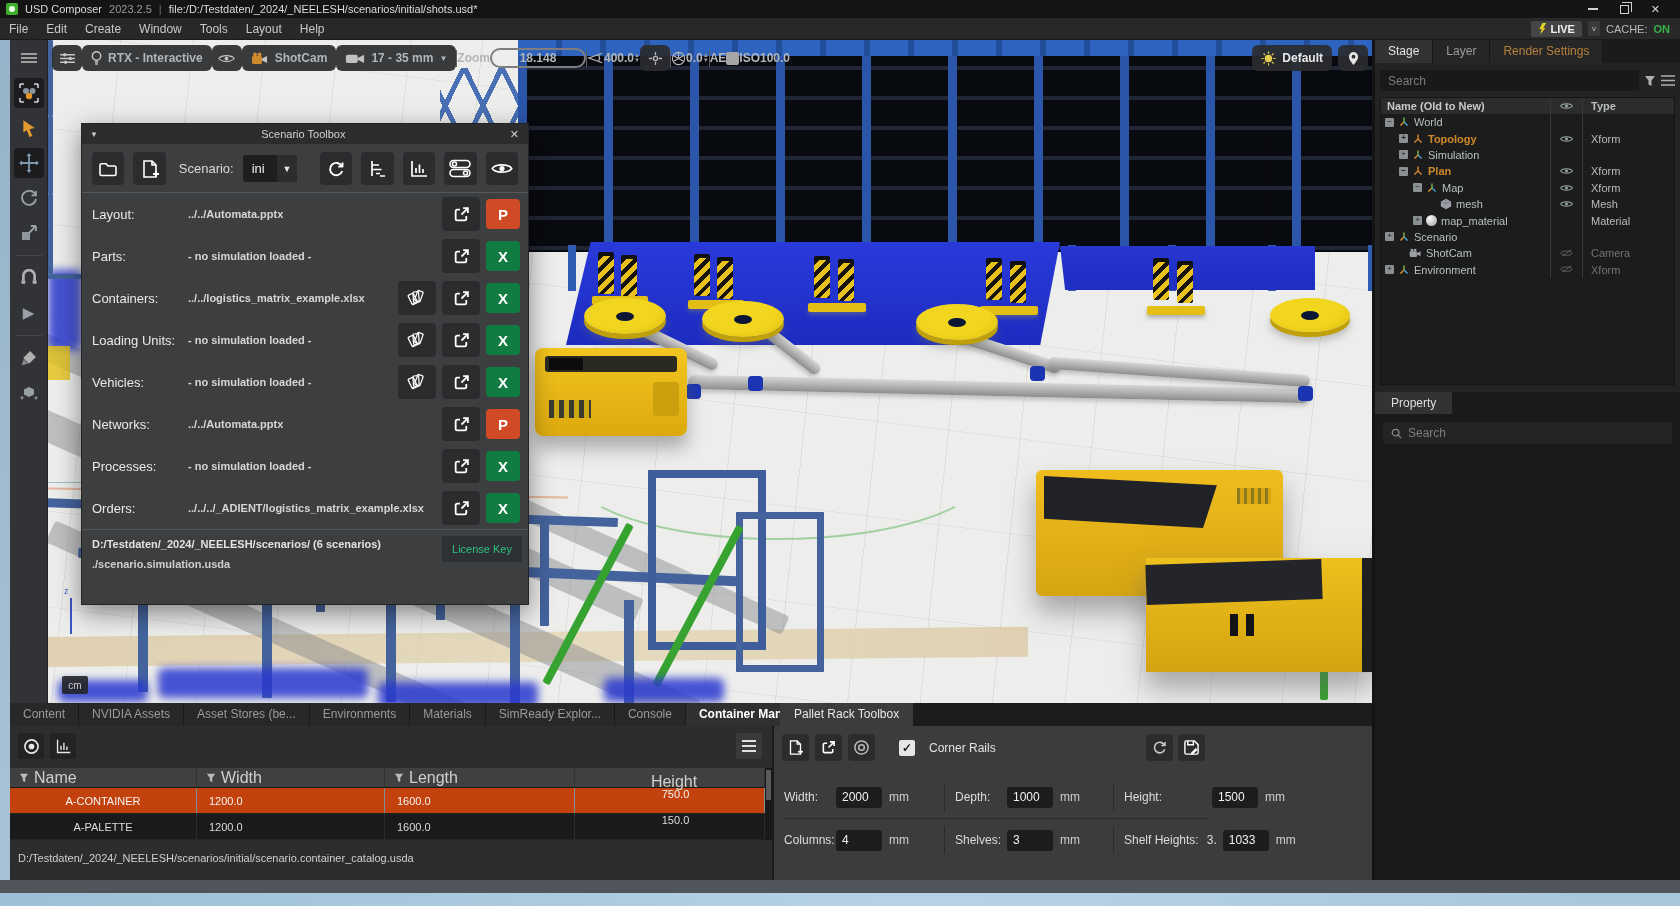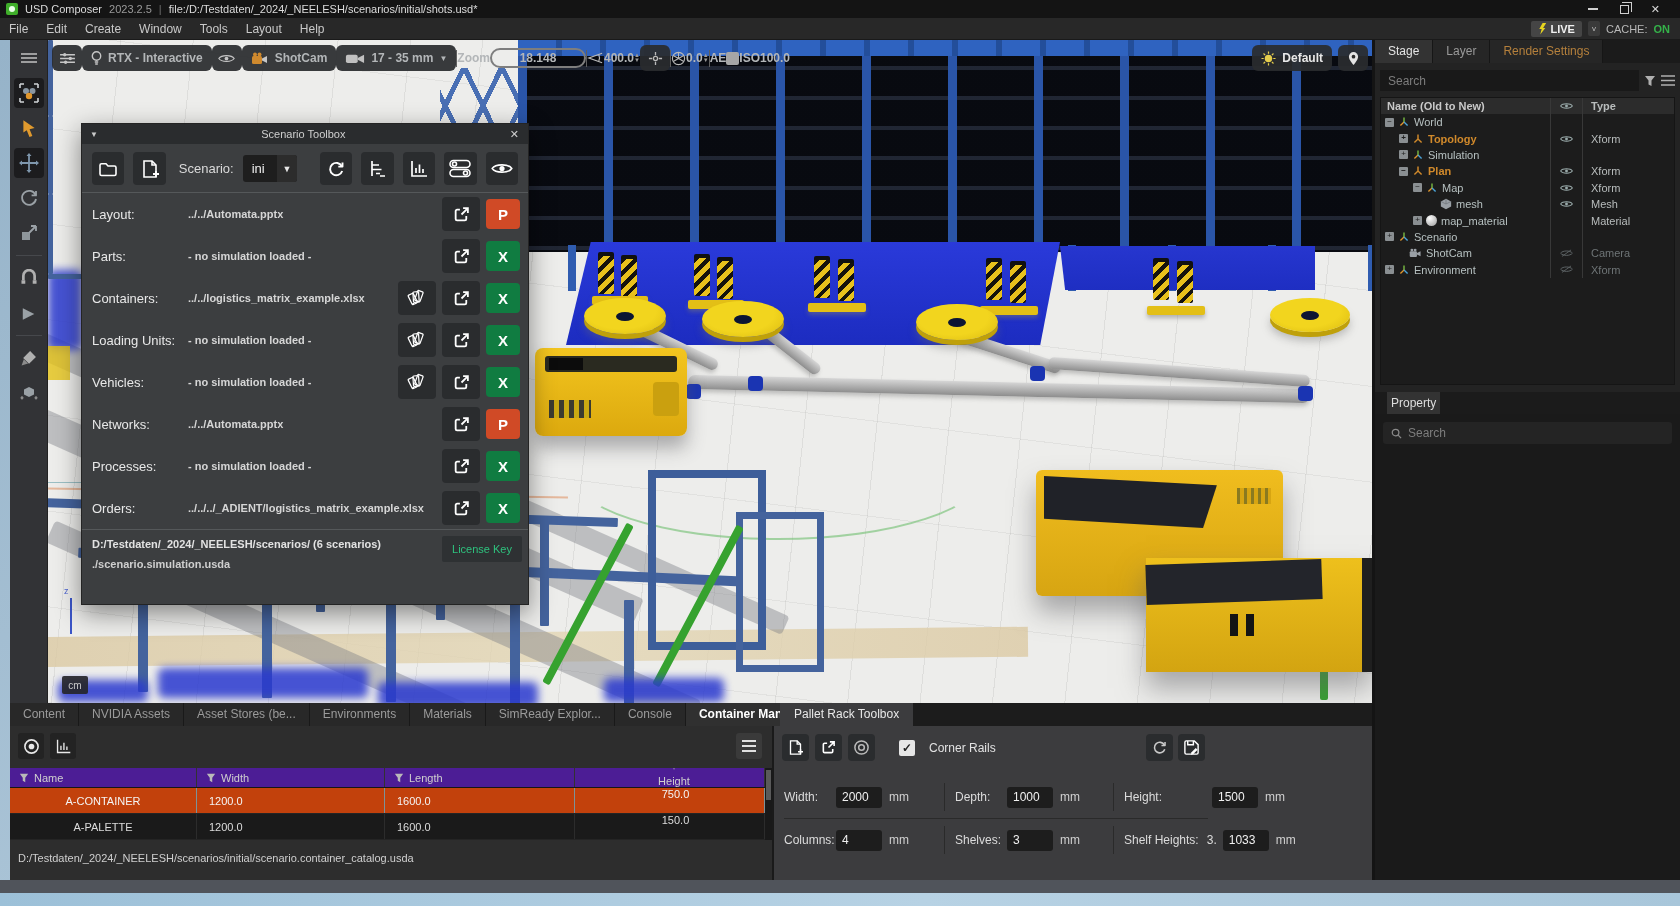--- a/index.html
+++ b/index.html
@@ -106,36 +106,36 @@
   .t-name { flex:1; display:flex; align-items:center; gap:4px; overflow:hidden; white-space:nowrap; }
   .t-eye { width:32px; display:flex; align-items:center; justify-content:center; border-left:1px solid #383838; align-self:stretch; }
   .t-type { width:92px; padding-left:8px; border-left:1px solid #383838; align-self:stretch; display:flex; align-items:center; color:#b9bdbd; }
   .t-row { display:flex; height:16.4px; align-items:center; }
   .t-row .t-name { padding-left:4px; color:#b6c0c0; }
   .t-row.orange .t-name { color:#d0892b; font-weight:bold; }
   .expander { width:9px; height:9px; background:#8a8f92; color:#1d1d1d; font-size:8px; line-height:8px; text-align:center; border-radius:1px; flex:0 0 9px; }
   .expander.blank { background:transparent; }
   .dimtype { color:#6e7476 !important; }
   .prop-tab { position:absolute; left:0; top:352px; height:22px; display:flex; font-size:12px; width:100%; background:#1b1b1b; }
-  .prop-tab span { background:#333; color:#dedede; padding:0 4px; line-height:22px;margin-left:12px; }
+  .prop-tab span { background:#333; color:#dedede; padding:0 16px; line-height:22px; }
   .prop-search { position:absolute; left:8px; right:8px; top:382px; height:22px; background:#242424; border-radius:3px; display:flex; align-items:center; gap:6px; padding:0 8px; color:#7d7d7d; font-size:12px; }
   .prop-body { position:absolute; left:0; top:374px; width:100%; height:466px; background:#1a1a1a; }
 
   
   .bottom-tabs { position:absolute; left:10px; top:703px; width:1362px; height:23px; background:#1c1c1c; display:flex; font-size:12px; color:#9b9b9b; }
   .b-tab { padding:0 13px; line-height:23px; background:#282828; border-right:1px solid #191919; white-space:nowrap; }
   .b-tab.active { background:#303030; color:#fff; font-weight:bold; }
   .prt-tab { position:absolute; left:780px; top:703px; height:23px; line-height:23px; background:#3c3c3e; color:#e8e8e8; font-size:12px; padding:0 14px; z-index:2; }
   .cm-panel { position:absolute; left:10px; top:726px; width:762px; height:154px; background:#2d2d2d; color:#d6d6d6; }
   .cm-tools { position:absolute; left:8px; top:7px; display:flex; gap:6px; }
   .cm-btn { width:26px; height:26px; background:#232323; border-radius:3px; display:flex; align-items:center; justify-content:center; }
   .cm-menu { position:absolute; right:10px; top:7px; width:26px; height:26px; background:#3a3a3a; border-radius:3px; display:flex; flex-direction:column; justify-content:center; gap:3px; align-items:center; }
   .cm-menu i { width:14px; height:2px; background:#e0e0e0; }
   .cm-table { position:absolute; left:0; top:42px; width:755px; }
-  .cm-hrow { display:flex; height:20px; background:#4c1d95; color:#cfcfcf; font-size:11px; align-items:center; border-bottom:1px solid #161616; }
+  .cm-hrow { display:flex; height:20px; background:#404040; color:#cfcfcf; font-size:16px; align-items:center; border-bottom:1px solid #161616; }
   .cm-h { display:flex; align-items:center; gap:5px; padding-left:9px; border-right:1px solid #323232; height:100%; }
   .cm-row { display:flex; height:26px; font-size:11px; align-items:center; background:#1a1a1a; border-bottom:1px solid #242424; color:#dcdcdc; }
   .cm-row.sel { background:#c2410c; color:#f4f4f4; }
   .cm-row.sel .cm-c { border-right:1px solid #7d9298; }
   .cm-c { height:100%; display:flex; align-items:center; padding-left:12px; border-right:1px solid #2c2c2c; }
   .cm-c.namec { justify-content:center; padding-left:0; }
   .c0 { width:187px; } .c1 { width:188px; } .c2 { width:190px; } .c3 { width:190px;flex-direction:column; }
   .cm-scroll { position:absolute; left:755px; top:42px; width:7px; height:72px; background:#191919; }
   .cm-scroll i { display:block; margin:2px 1px; width:5px; height:30px; background:#5a5a5a; }
   .cm-path { position:absolute; left:8px; top:126px; font-size:11px; color:#cfcfcf; }

